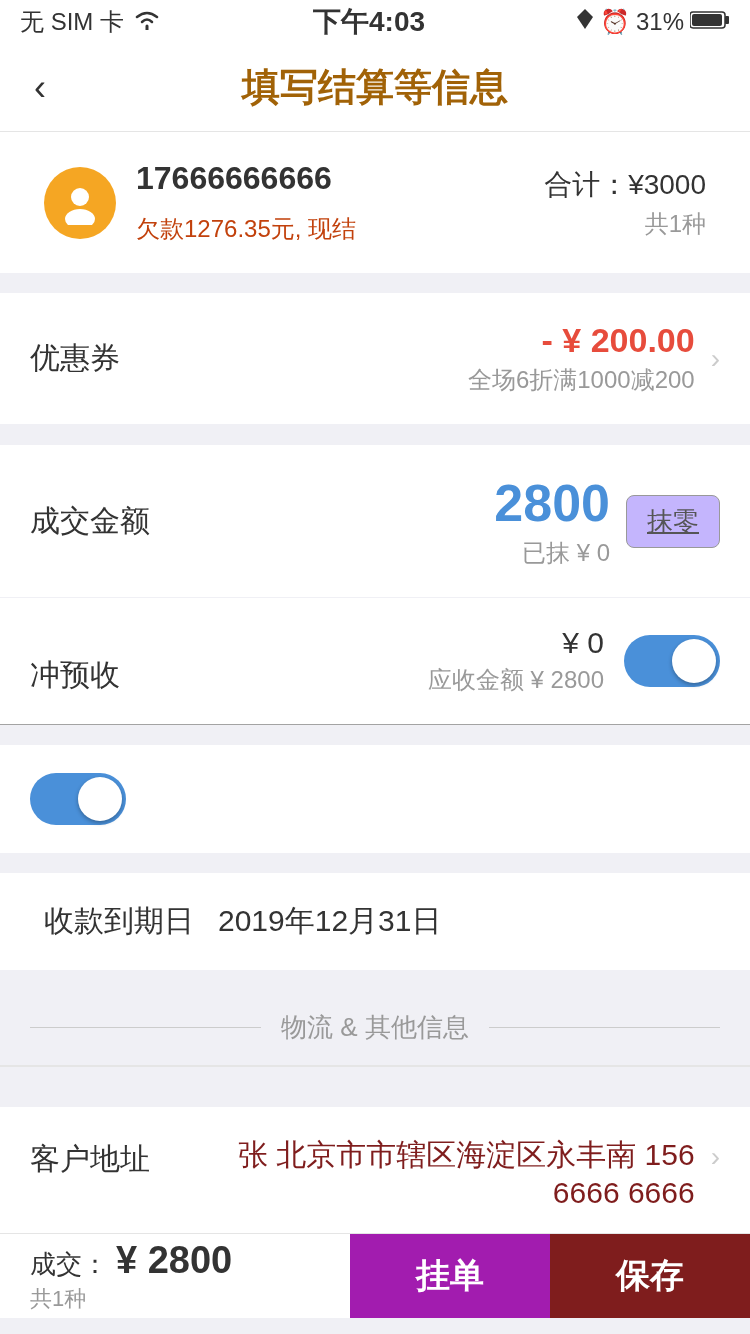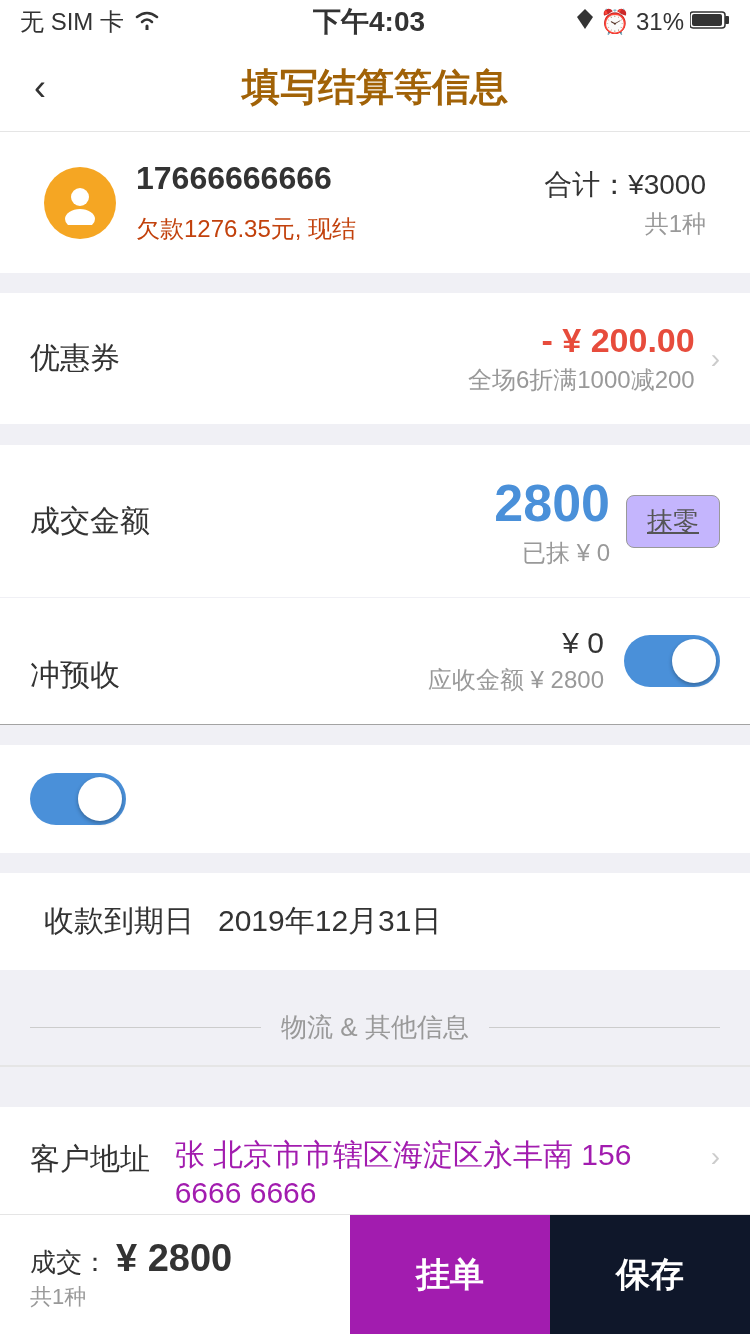--- a/index.html
+++ b/index.html
@@ -194,23 +194,23 @@
       background: #ccc;
     }
     .section-header-text {
       font-size: 26px;
       color: #999;
     }
 
     
     .bottom-bar {
       position: fixed;
-      bottom: 0;
+      bottom: 16px;
       width: 750px;
-      height: 120px;
+      height: 85px;
       display: flex;
       background: #fff;
       border-top: 1px solid #e5e5e5;
     }
     .bottom-summary {
       flex: 1;
       display: flex;
       flex-direction: column;
       justify-content: center;
       padding: 0 30px;
@@ -233,21 +233,21 @@
       width: 200px;
       display: flex;
       align-items: center;
       justify-content: center;
       font-size: 34px;
       font-weight: 600;
       color: #fff;
       cursor: pointer;
     }
     .btn-hold { background: #a21caf; }
-    .btn-save { background: #0f172a; }
+    .btn-save { background: #7f1d1d; }
 
     
     .content {
       padding-bottom: 120px;
     }
     .chong-row {
       display: flex;
       align-items: flex-end;
       justify-content: space-between;
       background: #fff;
@@ -397,21 +397,21 @@
     <div class="section-header-line"></div>
     <div class="section-header-text">物流 &amp; 其他信息</div>
     <div class="section-header-line"></div>
   </div>
 
   <div class="section-divider" style="height:2px; background:#e5e5e5;"></div>
 
   <div class="row-item" style="border-bottom: none; align-items: flex-start; padding: 28px 30px; margin-top: 40px;">
     <div class="row-label" style="flex-shrink:0; padding-top: 4px;">客户地址</div>
     <div style="display:flex; align-items:flex-start; gap:16px; flex:1; justify-content: flex-end;">
-      <div style="font-size:30px; color:#a21caf; max-width:520px;">张 北京市市辖区海淀区永丰南 156 6666 6666</div>
+      <div style="font-size:30px; color:#7f1d1d; text-align:right; max-width:520px;">张 北京市市辖区海淀区永丰南 156 6666 6666</div>
       <span class="chevron-icon" style="padding-top:6px;">›</span>
     </div>
   </div>
 
   <div class="section-divider" style="height:150px;"></div>
 
 </div>
 
 <div class="bottom-bar">
   <div class="bottom-summary">

